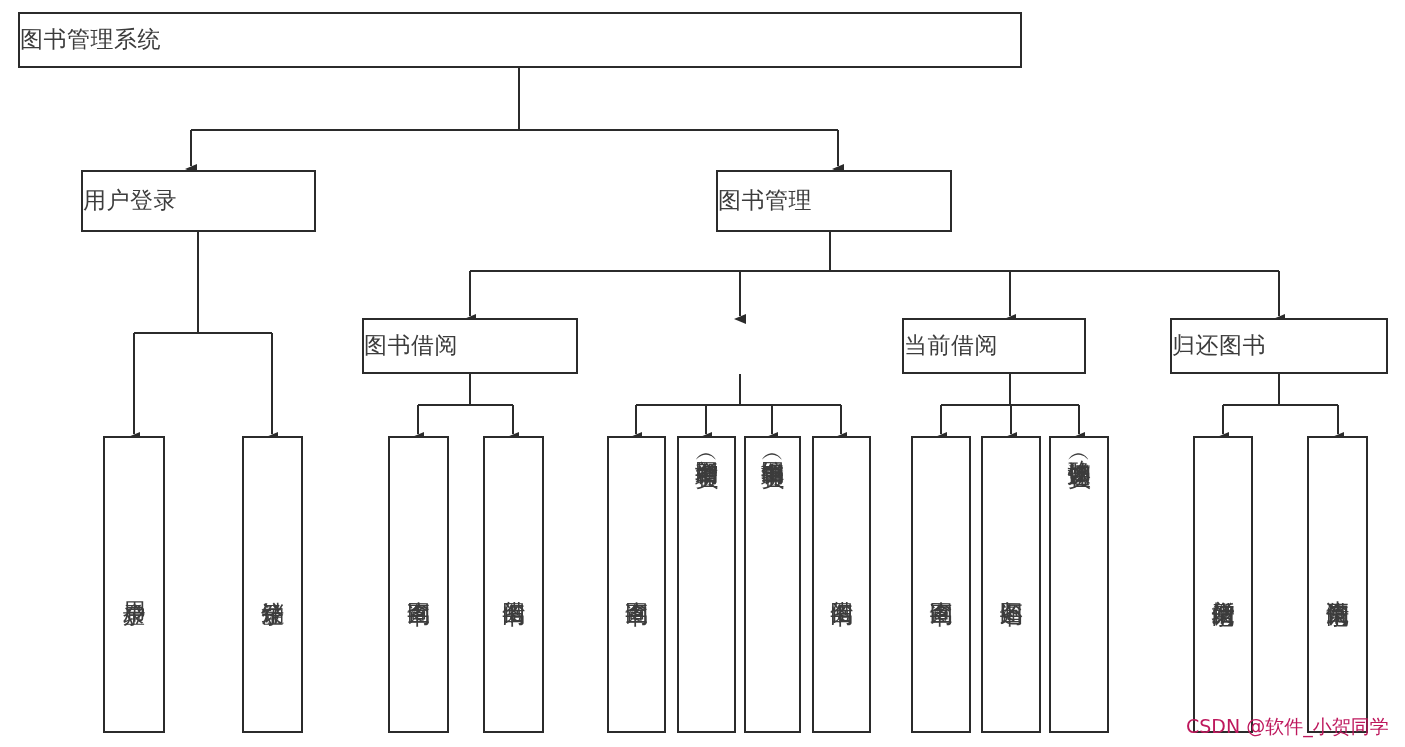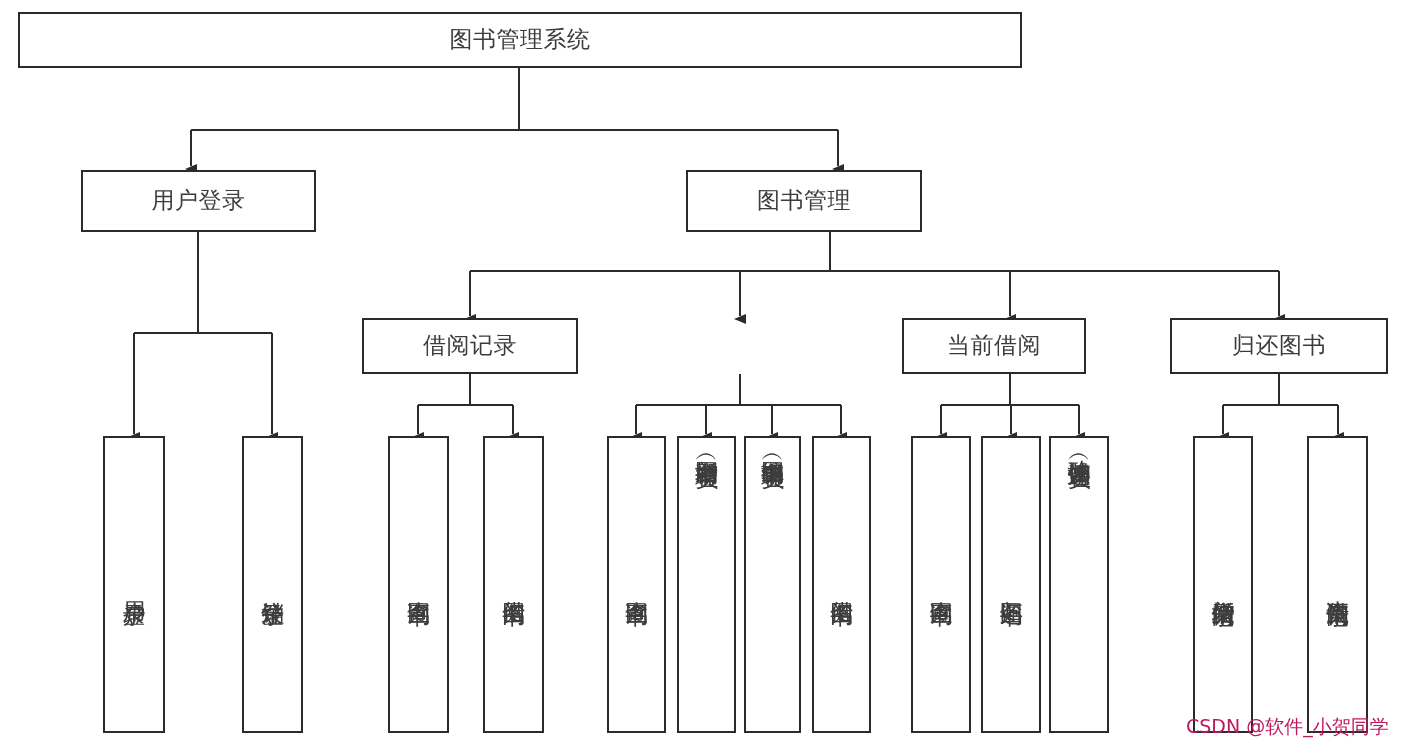--- a/index.html
+++ b/index.html
@@ -24,21 +24,21 @@
     width: 1405px;
     height: 747px;
   }
   .node {
     position: absolute;
     box-sizing: border-box;
     background: #ffffff;
     border: 2px solid #2b2b2b;
     display: flex;
     align-items: center;
-    justify-content: center;
+    justify-content: flex-start;
     color: #3c3c3c;
   }
   .node-h {
     font-size: 23px;
     line-height: 1.1;
     letter-spacing: 0.5px;
     white-space: nowrap;
   }
   .node-v {
     writing-mode: vertical-rl;
@@ -121,26 +121,26 @@
     </g>
   </svg>
 
   <div class="node node-h" style="left:18px; top:12px; width:1004px; height:56px;">
     <span>图书管理系统</span>
   </div>
 
   <div class="node node-h" style="left:81px; top:170px; width:235px; height:62px;">
     <span>用户登录</span>
   </div>
-  <div class="node node-h" style="left:686px; top:170px; width:236px; height:62px;">
+  <div class="node node-h" style="left:716px; top:170px; width:236px; height:62px;">
     <span>图书管理</span>
   </div>
 
   <div class="node node-h" style="left:362px; top:318px; width:216px; height:56px;">
-    <span>借阅记录</span>
+    <span>图书借阅</span>
   </div>
   <div class="node node-h" style="left:902px; top:318px; width:184px; height:56px;">
     <span>当前借阅</span>
   </div>
   <div class="node node-h" style="left:1170px; top:318px; width:218px; height:56px;">
     <span>归还图书</span>
   </div>
 
   <div class="node node-v" style="left:103px; top:436px; width:62px; height:297px;">
     <span>用户登录</span>

